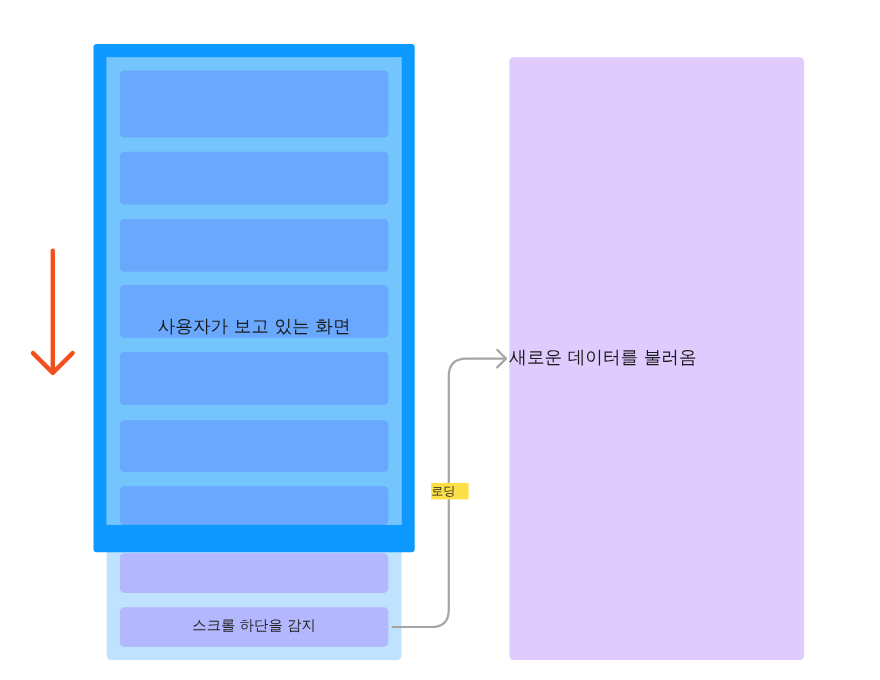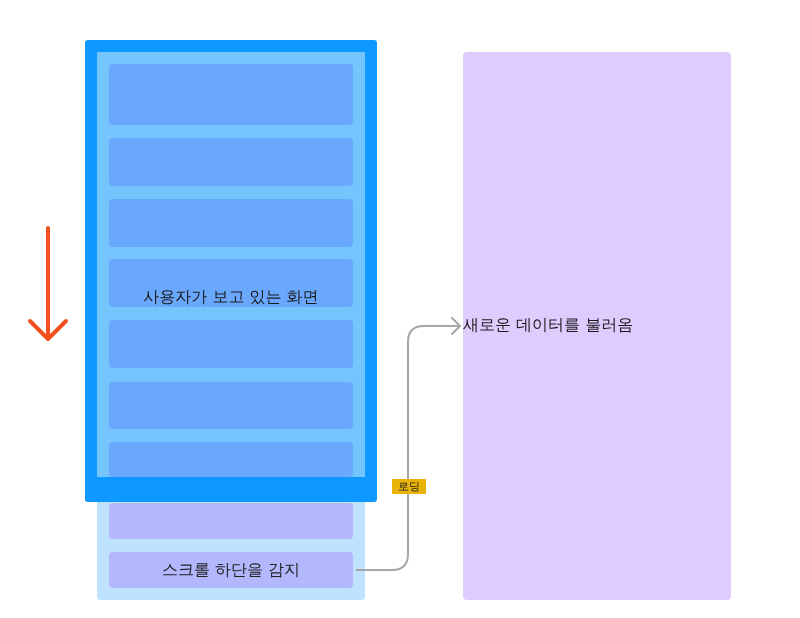--- a/index.html
+++ b/index.html
@@ -12,26 +12,25 @@
   .item { left: 109px; width: 244px; border-radius: 4px; }
   .item.in { background: #6aa8fe; }
   .item.out { background: #b3b7fe; }
   .viewport-inner-bg { left: 97px; top: 52px; width: 268px; height: 425px; background: #74c4fe; }
   .viewport-label {
     left: 97px; top: 255px; width: 268px; text-align: center;
     font-size: 16px; color: #1a1a1a; margin-top: 32px;
   }
   .detect-label {
     left: 109px; top: 552px; width: 244px; height: 41px; line-height: 36px;
-    text-align: center; font-size: 16px; color: #222;
+    text-align: center; font-size: 13px; color: #222;
   }
   .loading-label {
-    left: 392px; top: 439px; width: 34px; text-align: center; font-size: 11px; color: #222;
-    background: #eab308;
-    margin-top: 40px;
+    left: 392px; top: 439px; width: 34px; font-size: 11px; color: #222;
+    background: #fde047;
   }
   .new-data {
     left: 463px; top: 52px; width: 268px; height: 548px; background: #e0cbff; border-radius: 4px;
   }
   .new-data-label {
     left: 463px; top: 315px; width: 268px; text-align: left; font-size: 16px; color: #1a1a1a;
   }
   svg.abs { overflow: visible; }
 </style>
 </head>

